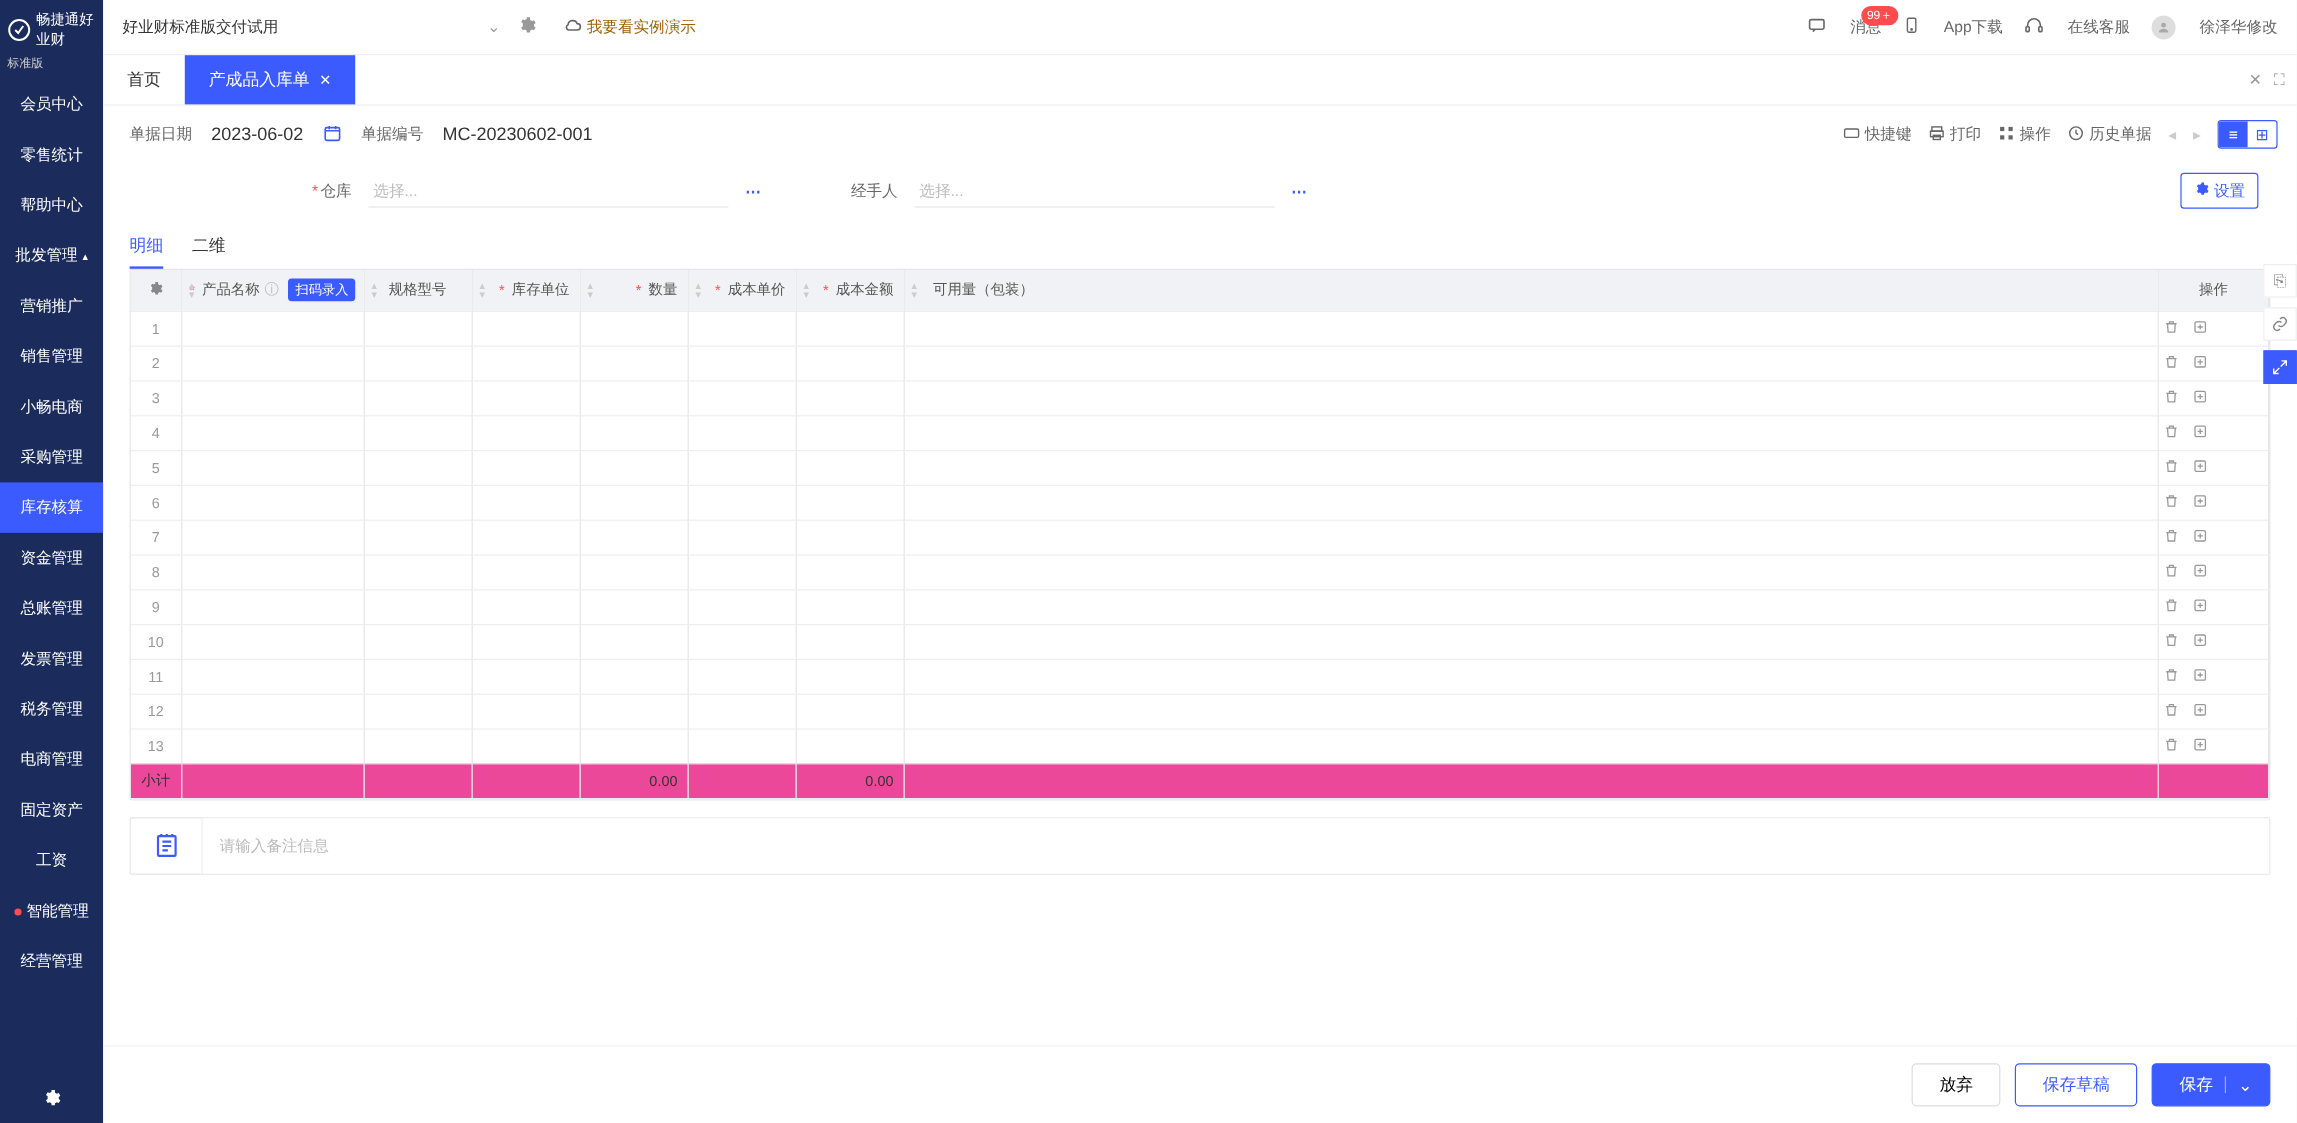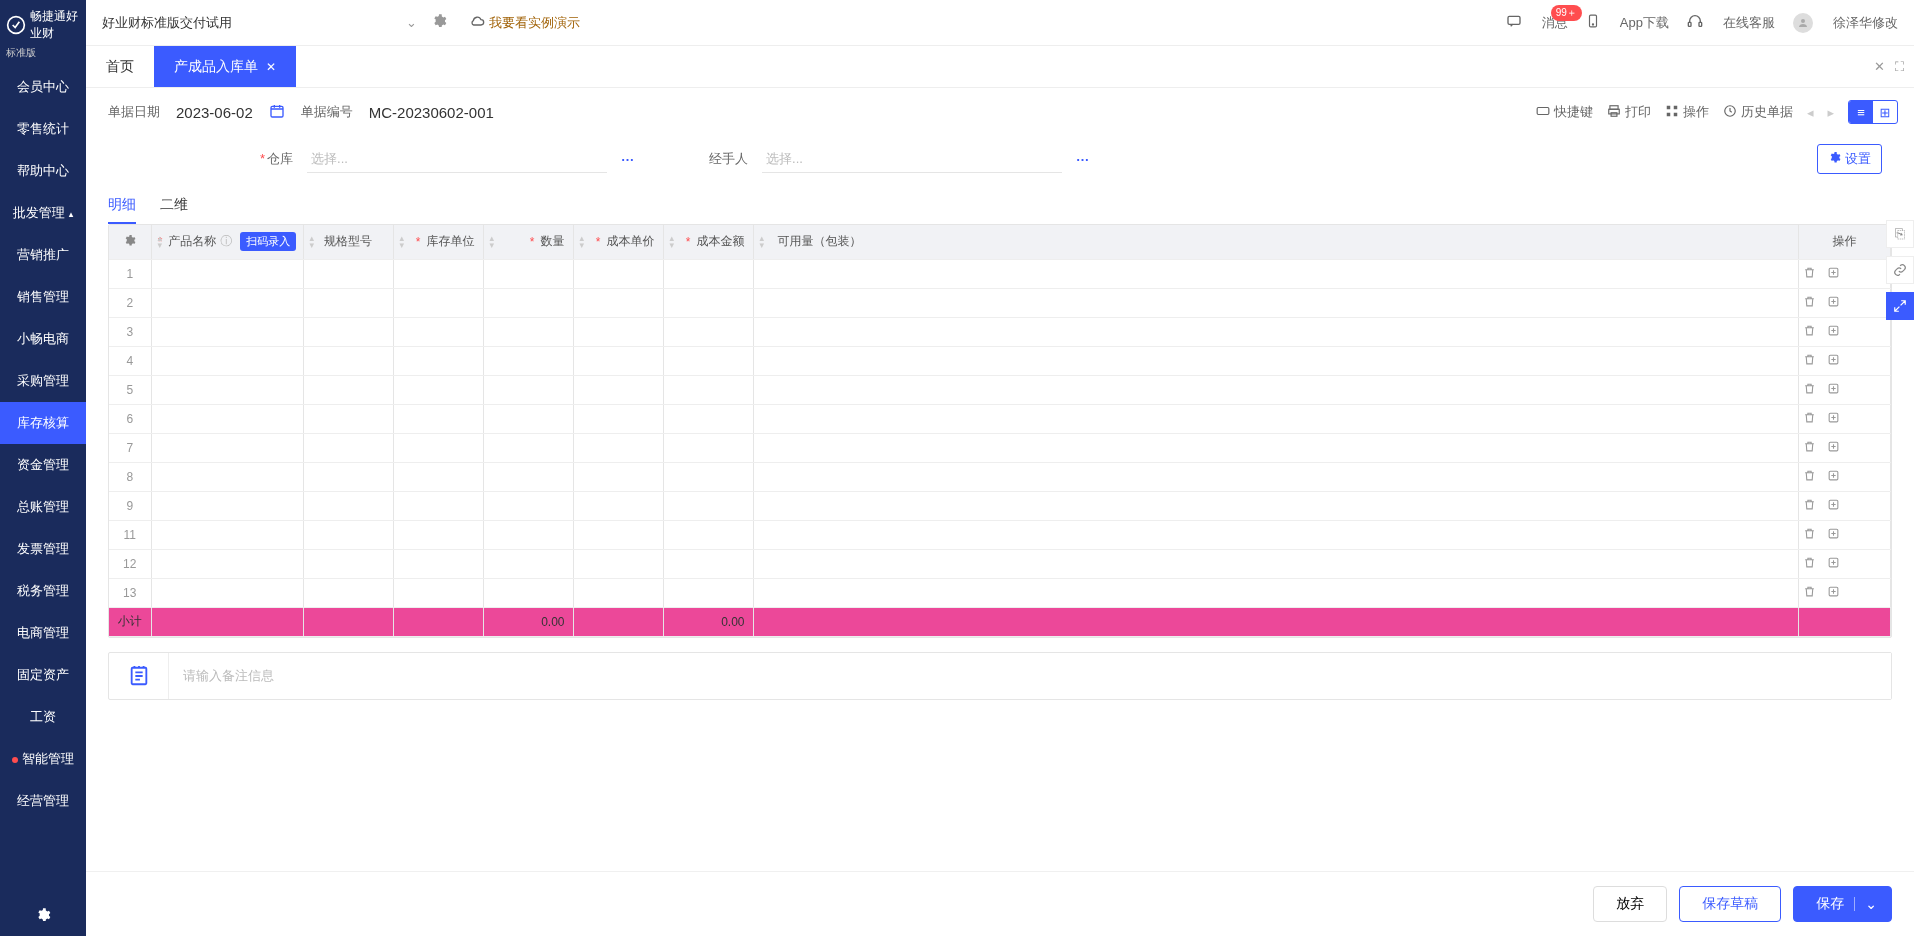--- a/index.html
+++ b/index.html
@@ -511,20 +511,39 @@
       <span><svg width="13" height="13" viewBox="0 0 24 24" fill="none" stroke="#999" stroke-width="2">
                     <path d="M4 7h16M9 7V4h6v3M6 7l1 13h10l1-13"></path>
                   </svg></span>
       <span><svg width="13" height="13" viewBox="0 0 24 24" fill="none" stroke="#999" stroke-width="2">
                     <rect x="4" y="4" width="16" height="16" rx="2"></rect>
                     <path d="M12 8v8M8 12h8"></path>
                   </svg></span>
     </td>
             </tr>
             <tr>
+              <td class="col-idx">10</td>
+              <td></td>
+              <td></td>
+              <td></td>
+              <td></td>
+              <td></td>
+              <td></td>
+              <td></td>
+    <td class="ops-cell">
+      <span><svg width="13" height="13" viewBox="0 0 24 24" fill="none" stroke="#999" stroke-width="2">
+                    <path d="M4 7h16M9 7V4h6v3M6 7l1 13h10l1-13"></path>
+                  </svg></span>
+      <span><svg width="13" height="13" viewBox="0 0 24 24" fill="none" stroke="#999" stroke-width="2">
+                    <rect x="4" y="4" width="16" height="16" rx="2"></rect>
+                    <path d="M12 8v8M8 12h8"></path>
+                  </svg></span>
+    </td>
+            </tr>
+            <tr>
               <td class="col-idx">11</td>
               <td></td>
               <td></td>
               <td></td>
               <td></td>
               <td></td>
               <td></td>
               <td></td>
     <td class="ops-cell">
       <span><svg width="13" height="13" viewBox="0 0 24 24" fill="none" stroke="#999" stroke-width="2">

